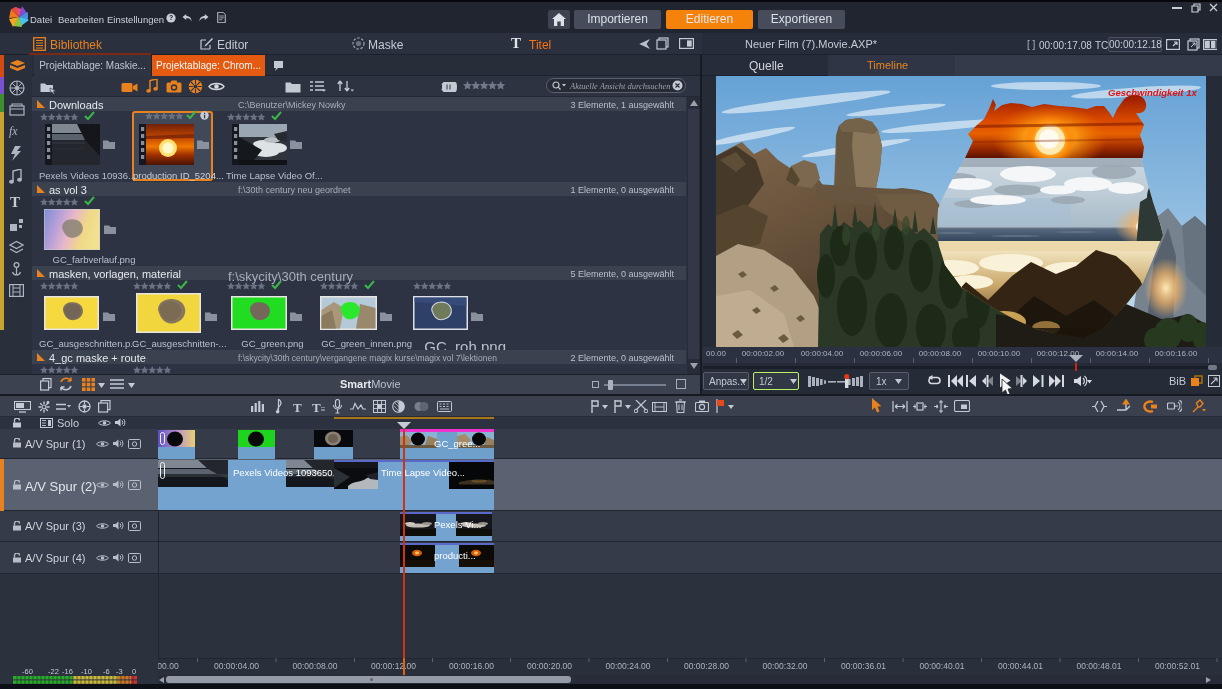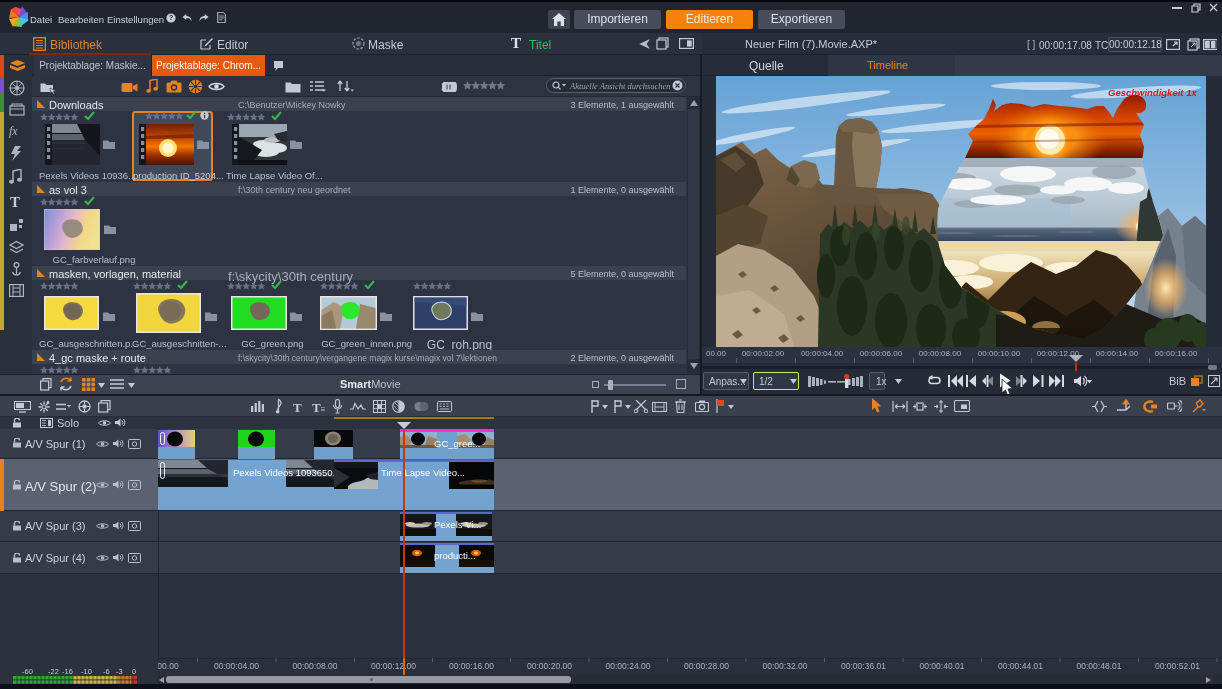--- a/index.html
+++ b/index.html
@@ -72,21 +72,21 @@
     <path d="M1 3 L1 12 L10 12 M1 3 L6 3 M10 8 L10 12" stroke="#c4cad4" stroke-width="1.2" fill="none"></path>
     <path d="M5 8 L12 1 L13 2 L6 9 L4.5 9.5 Z" fill="#c4cad4"></path>
   </svg>
 <div class="txt" style="left:217px;top:38px;font-size:12px;color:#c4cad4">Editor</div>
 <svg class="ic" style="left:352px;top:37px" width="13" height="13" viewBox="0 0 13 13">
     <circle cx="6.5" cy="6.5" r="5.5" fill="none" stroke="#9aa2b0" stroke-width="1.2" stroke-dasharray="2.4 1.6"></circle>
     <circle cx="6.5" cy="6.5" r="2.6" fill="#6a7280"></circle>
   </svg>
 <div class="txt" style="left:368px;top:38px;font-size:12px;color:#c4cad4">Maske</div>
 <div class="txt" style="left:511px;top:35px;font-size:15px;font-weight:bold;color:#dfe3ea;font-family:'Liberation Serif',serif">T</div>
-<div class="txt" style="left:529px;top:38px;font-size:12px;color:#22c55e">Titel</div>
+<div class="txt" style="left:529px;top:38px;font-size:12px;color:#f97316">Titel</div>
 
 <svg class="ic" style="left:639px;top:39px" width="12" height="10" viewBox="0 0 14 12">
     <path d="M0 6 L13 0 L9 6 L13 12 Z" fill="#b8bec8"></path>
   </svg>
 <svg class="ic" style="left:656px;top:37px" width="13" height="13" viewBox="0 0 13 13">
     <rect x="3" y="1" width="9" height="9" fill="none" stroke="#c4cad4" stroke-width="1.2"></rect>
     <rect x="1" y="3" width="9" height="9" fill="#2a303d" stroke="#c4cad4" stroke-width="1.2"></rect>
   </svg>
 <svg class="ic" style="left:679px;top:38px" width="15" height="11" viewBox="0 0 15 11">
     <rect x="0.6" y="0.6" width="13.8" height="9.8" fill="none" stroke="#c4cad4" stroke-width="1.2"></rect>
@@ -477,21 +477,21 @@
       <use href="#isl" fill="none" stroke="#cdd5de" stroke-width="1.2"></use>
     </g>
   </svg>
 <svg class="ic" style="left:471px;top:311px" width="12" height="10" viewBox="0 0 12 10">
     <use href="#fold"></use>
   </svg>
 <div class="txt" style="left:39px;top:338px;width:93px;text-align:center;font-size:9.5px;color:#b9c0cc">GC_ausgeschnitten.p...</div>
 <div class="txt" style="left:132px;top:338px;width:93px;text-align:center;font-size:9.5px;color:#b9c0cc">GC_ausgeschnitten-...</div>
 <div class="txt" style="left:226px;top:338px;width:93px;text-align:center;font-size:9.5px;color:#b9c0cc">GC_green.png</div>
 <div class="txt" style="left:319px;top:338px;width:93px;text-align:right;font-size:9.5px;color:#b9c0cc">GC_green_innen.png</div>
-<div class="txt" style="left:413px;top:338px;width:93px;text-align:center;font-size:12px;color:#b9c0cc">GC_roh.png</div>
+<div class="txt" style="left:413px;top:338px;width:93px;text-align:right;font-size:15px;color:#b9c0cc">GC_roh.png</div>
 
 <div class="abs" style="left:32px;top:350px;width:654px;height:14px;background:#3a414f"></div>
 <svg class="ic" style="left:37px;top:353px" width="8" height="8" viewBox="0 0 8 8">
     <path d="M0 8 L8 8 L8 0 Z" fill="#e8821e" transform="rotate(90 4 4)"></path>
   </svg>
 <div class="txt" style="left:49px;top:352px;font-size:11px;color:#e6e9ee">4_gc maske + route</div>
 <div class="txt" style="left:238px;top:353px;font-size:8.5px;color:#a7aeba">f:\skycity\30th century\vergangene magix kurse\magix vol 7\lektionen</div>
 <div class="txt" style="left:674px;top:353px;font-size:9px;color:#b9c0cc;transform:translateX(-100%)">2 Elemente, 0 ausgewählt</div>
 <svg class="ic" style="left:40px;top:366px" width="38" height="8" viewBox="0 0 38 8">
     <use href="#stars5"></use>
@@ -787,21 +787,21 @@
       <rect x="20" y="7" width="8" height="1.6"></rect>
       <rect x="29" y="7" width="8" height="1.6"></rect>
       <rect x="40" y="5" width="2.6" height="6"></rect>
       <rect x="44" y="4" width="3" height="8"></rect>
       <rect x="48" y="3" width="3" height="9"></rect>
       <rect x="52" y="2" width="3" height="11"></rect>
     </g>
 <rect x="37" y="1" width="3.4" height="13" fill="#d8dde2"></rect>
     <circle cx="38.7" cy="2.6" r="2.6" fill="#e03818"></circle>
   </svg>
-<div class="abs" style="left:869px;top:372px;width:16px;height:18px;background:#313745;border:1px solid #565d6c;border-radius:2px;font-size:10px;color:#c4cad4;line-height:17px;padding-left:6px">1x</div>
+<div class="abs" style="left:869px;top:372px;width:40px;height:18px;background:#313745;border:1px solid #565d6c;border-radius:2px;font-size:10px;color:#c4cad4;line-height:17px;padding-left:6px">1x</div>
 <svg class="ic" style="left:895px;top:379px" width="7" height="5" viewBox="0 0 7 5">
     <path d="M0 0 L7 0 L3.5 5 Z" fill="#c4cad4"></path>
   </svg>
 <svg class="ic" style="left:926px;top:374px" width="16" height="13" viewBox="0 0 16 13">
     <path d="M3 3.5 L11 3.5 A3 3 0 0 1 11 9.5 L5 9.5 A3 3 0 0 1 4.2 4.2" fill="none" stroke="#d5dae0" stroke-width="1.6"></path>
     <path d="M6.5 1 L2.5 3.5 L6.5 6 Z" fill="#d5dae0"></path>
   </svg>
 <g></g>
 <svg class="ic" style="left:948px;top:375px" width="15" height="12" viewBox="0 0 15 12">
     <rect x="0" y="0" width="2" height="12" fill="#d5dae0"></rect>

